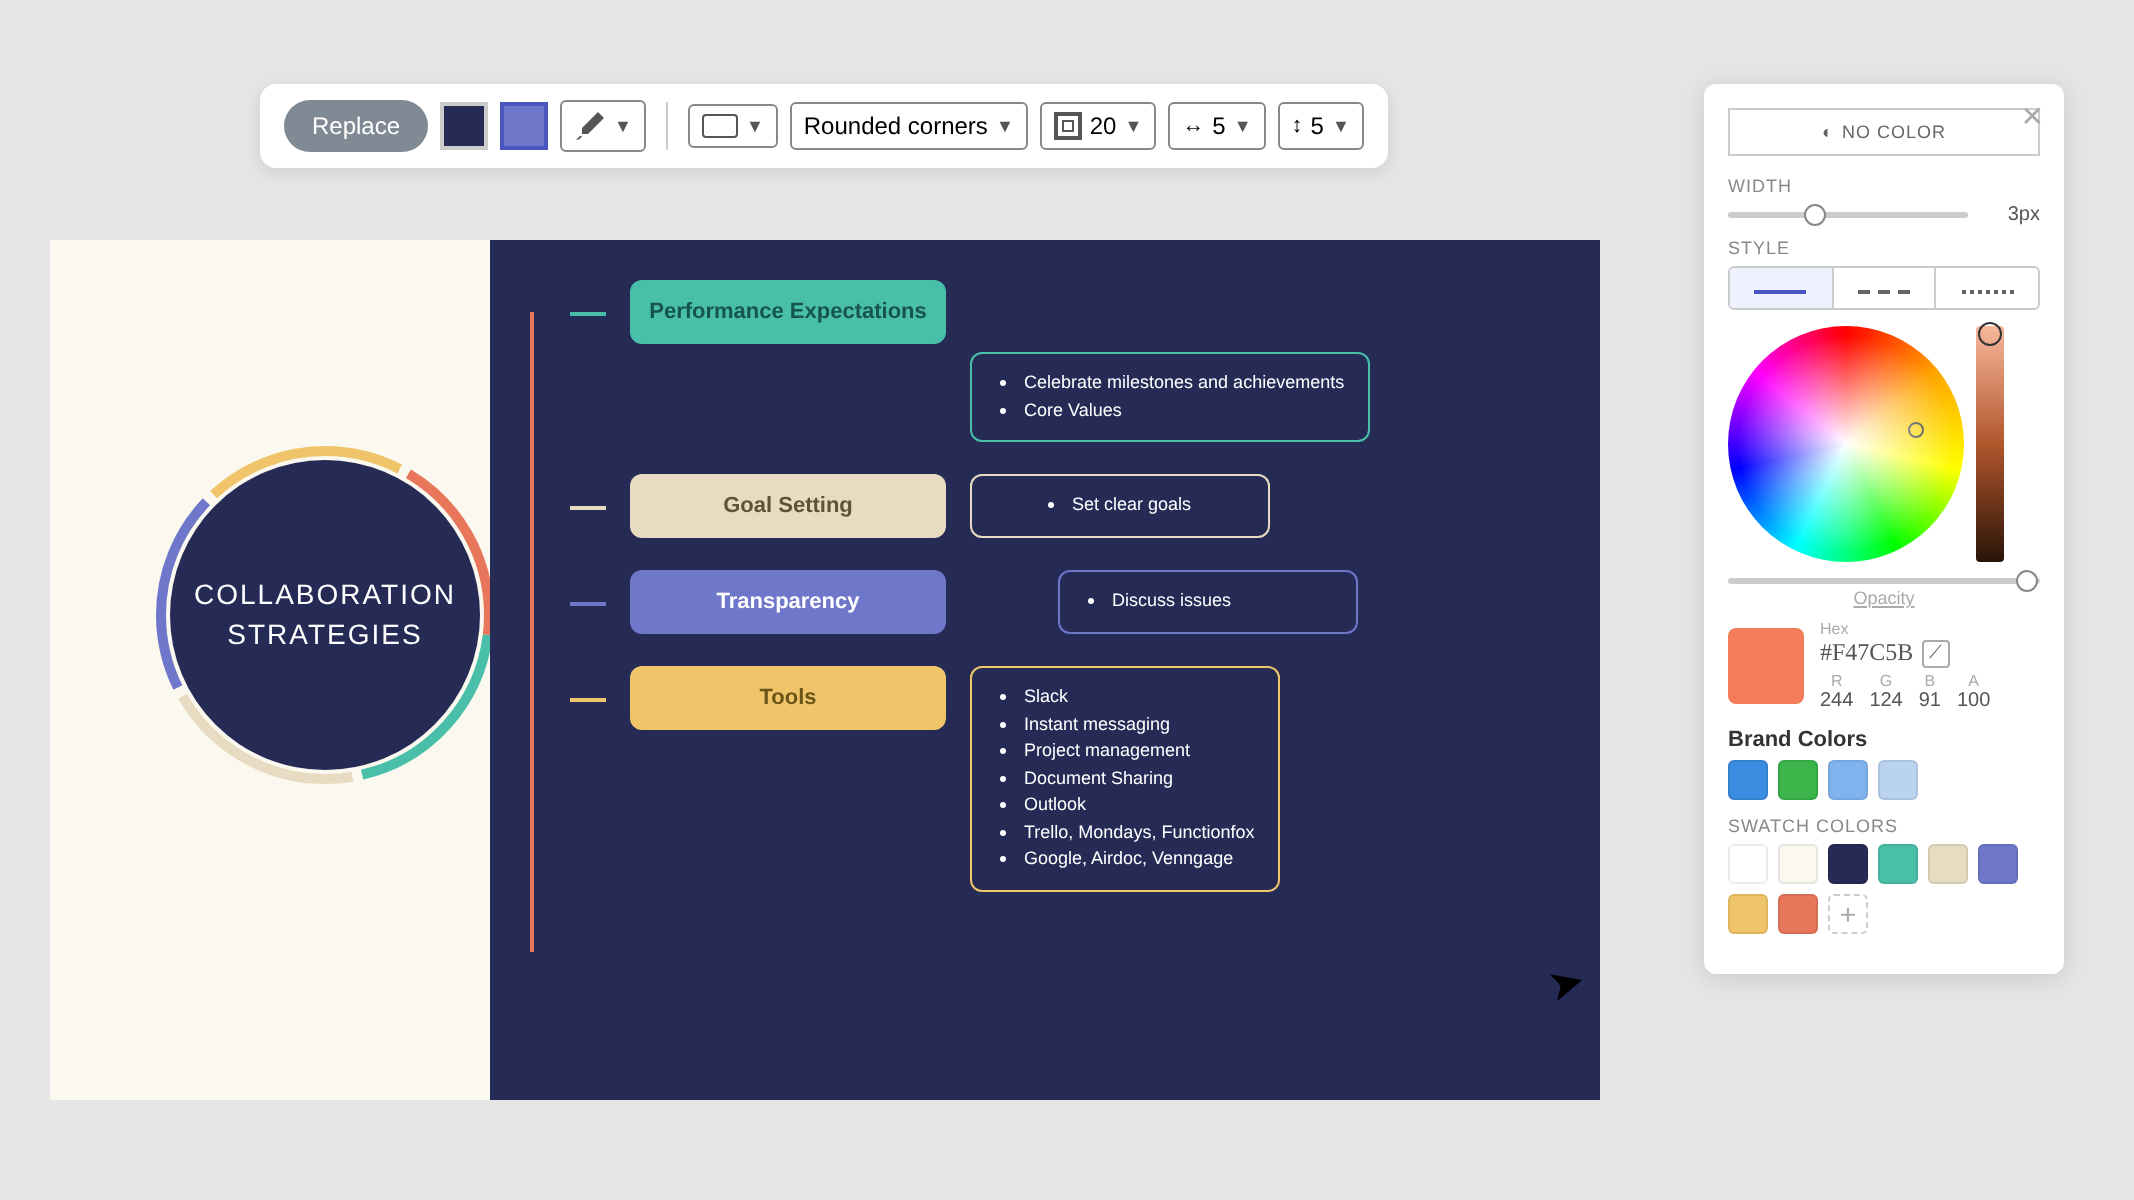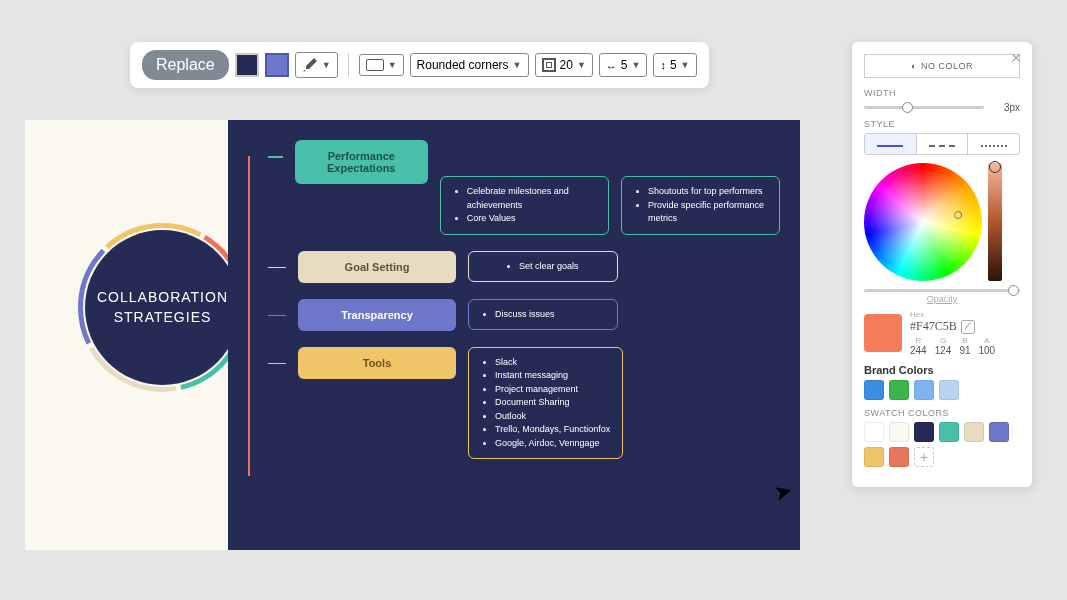--- a/index.html
+++ b/index.html
@@ -1,20 +1,20 @@
 <!DOCTYPE html>
 <html><head>
 <meta charset="utf-8">
 <style>
 * { box-sizing: border-box; margin: 0; padding: 0; }
 body { font-family: -apple-system, BlinkMacSystemFont, "Segoe UI", Arial, sans-serif; background: #e5e5e5; width: 1067px; height: 600px; overflow: hidden; position: relative; }
 
 
 .toolbar { position: absolute; top: 42px; left: 130px; background: #fff; border-radius: 8px; box-shadow: 0 2px 8px rgba(0,0,0,0.1); padding: 8px 12px; display: flex; align-items: center; gap: 6px; z-index: 10; }
-.btn-replace { background: #808a94; color: #fff; border: none; padding: 6px 14px; border-radius: 14px; font-size: 16px; cursor: pointer; }
+.btn-replace { background: #808a94; color: #fff; border: none; padding: 6px 14px; border-radius: 14px; font-size: 12px; cursor: pointer; }
 .color-swatch { width: 24px; height: 24px; border: 2px solid #ccc; cursor: pointer; }
 .swatch-dark { background: #262b56; }
 .swatch-blue { background: #6e77c9; border-color: #4a56c0; }
 .tool-drop { display: inline-flex; align-items: center; gap: 4px; border: 1px solid #888; padding: 4px 6px; border-radius: 3px; font-size: 12px; cursor: pointer; background: #fff; }
 .tool-drop .caret { font-size: 9px; color: #555; }
 .divider { width: 1px; height: 24px; background: #ccc; margin: 0 4px; }
 .shape-icon { width: 18px; height: 12px; border: 1.5px solid #555; border-radius: 2px; display: inline-block; }
 .border-icon { width: 14px; height: 14px; border: 2px solid #555; display: inline-block; position: relative; }
 .border-icon::after { content: ''; position: absolute; inset: 2px; border: 1.5px solid #555; }
 .brush-icon { width: 16px; height: 16px; display: inline-block; }
@@ -36,21 +36,21 @@
 .branch-label { width: 158px; padding: 10px 8px; border-radius: 6px; font-size: 11px; font-weight: 600; text-align: center; }
 .branch-box { border-radius: 6px; padding: 8px 12px; font-size: 9px; color: #fff; min-width: 150px; }
 .branch-box ul { list-style: disc; padding-left: 14px; }
 .branch-box li { line-height: 1.5; }
 
 .c-teal { background: #49bfa9; color: #16554a; }
 .c-teal-b { border: 1.5px solid #49bfa9; margin-top: 36px; }
 .c-cream { background: #e7dcc1; color: #5e5338; }
 .c-cream-b { border: 1.5px solid #e7dcc1; padding-left: 36px; }
 .c-purple { background: #6e77c9; color: #fff; }
-.c-purple-b { border: 1.5px solid #6e77c9; }
+.c-purple-b { border: 1.5px solid #6e77c9; margin-left: 44px; }
 .c-orange { background: #f0c56a; color: #6b5418; }
 .c-orange-b { border: 1.5px solid #f0c56a; }
 .c-coral { background: #e8765b; color: #fff; }
 .c-coral-b { border: 1.5px solid #e8765b; }
 
 
 .hline { position: absolute; height: 1.5px; }
 .vline { position: absolute; width: 1.5px; }
 
 
@@ -157,26 +157,20 @@
     <div id="branches">
         <div class="branch-row">
           <div class="hline" style="position: static; width: 18px; height: 1.5px; margin-top: 16px; background: rgb(73, 191, 169);"></div>
           <div class="branch-label c-teal">Performance Expectations</div>
           <div class="branch-box c-teal-b">
             <ul>
               <li>Celebrate milestones and achievements</li>
               <li>Core Values</li>
             </ul>
           </div>
-          <div class="branch-box c-teal-b">
-            <ul>
-              <li>Shoutouts for top performers</li>
-              <li>Provide specific performance metrics</li>
-            </ul>
-          </div>
         </div>
         <div class="branch-row">
           <div class="hline" style="position: static; width: 18px; height: 1.5px; margin-top: 16px; background: rgb(231, 220, 193);"></div>
           <div class="branch-label c-cream">Goal Setting</div>
           <div class="branch-box c-cream-b">
             <ul>
               <li>Set clear goals</li>
             </ul>
           </div>
         </div>

